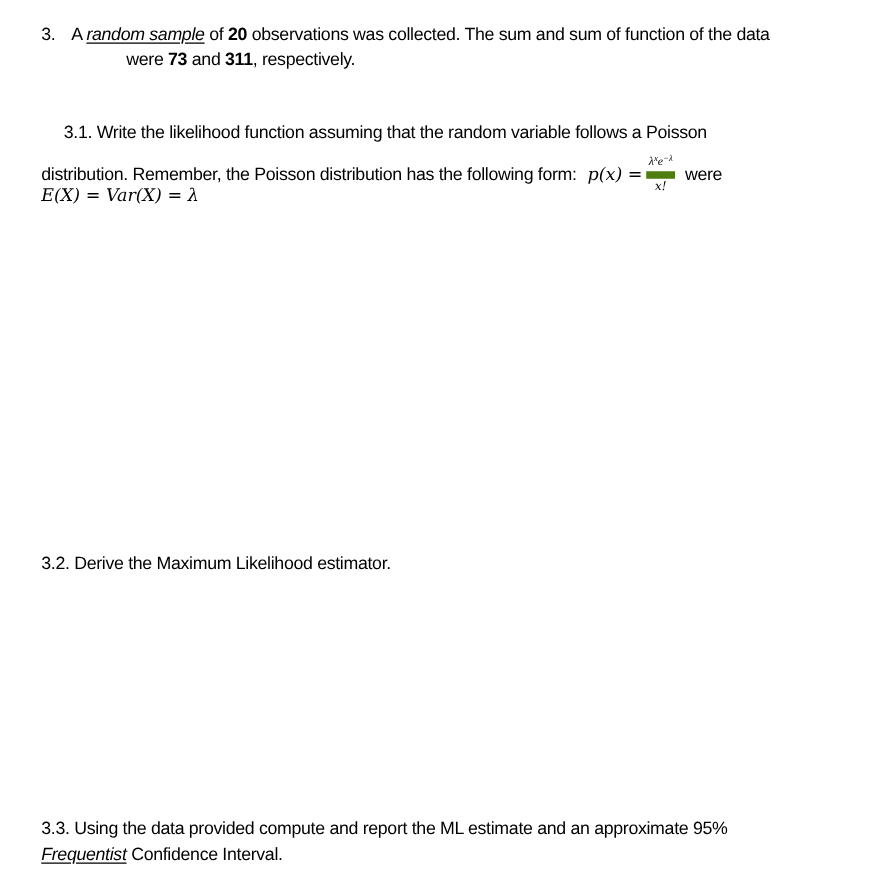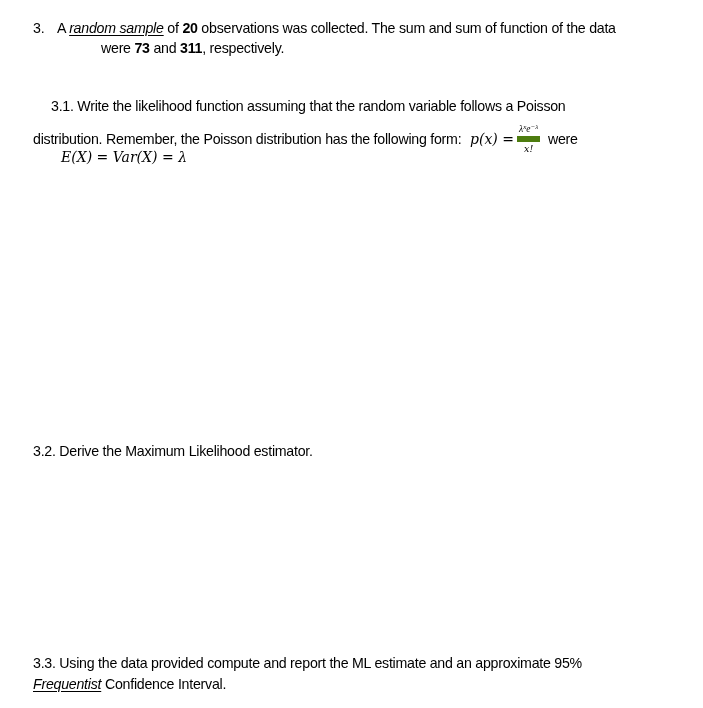--- a/index.html
+++ b/index.html
@@ -21,21 +21,20 @@
       white-space: nowrap;
       letter-spacing: -0.25px;
     }
     .u { text-decoration: underline; text-underline-offset: 2px; font-style: italic; }
     .b { font-weight: bold; text-align: center; }
     .math {
       font-family: "DejaVu Serif", "Liberation Serif", serif;
       font-style: italic;
       font-size: 14px;
       letter-spacing: 0;
-      margin-left: 28px;
     }
     .frac {
       display: inline-block;
       vertical-align: middle;
       text-align: center;
       margin: 0 4px 0 3px;
       position: relative;
       top: -2px;
     }
     .frac .num {

